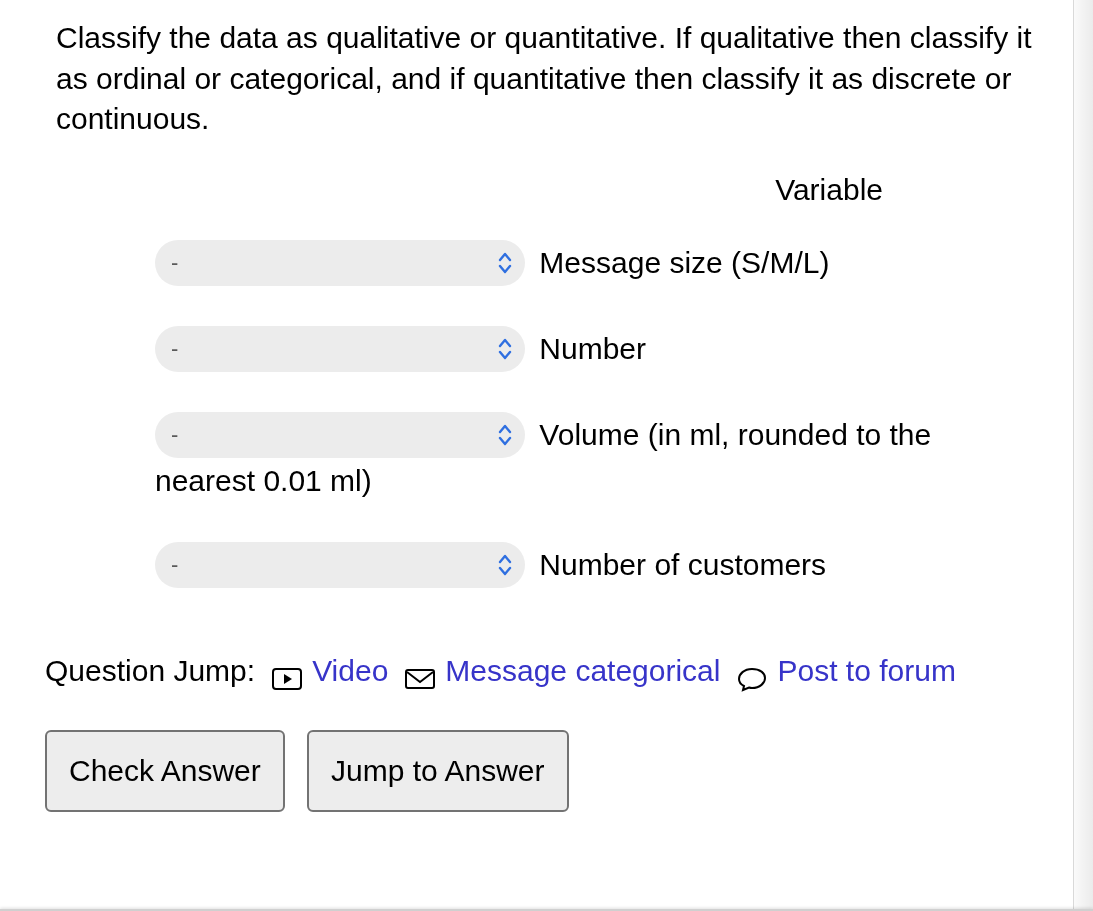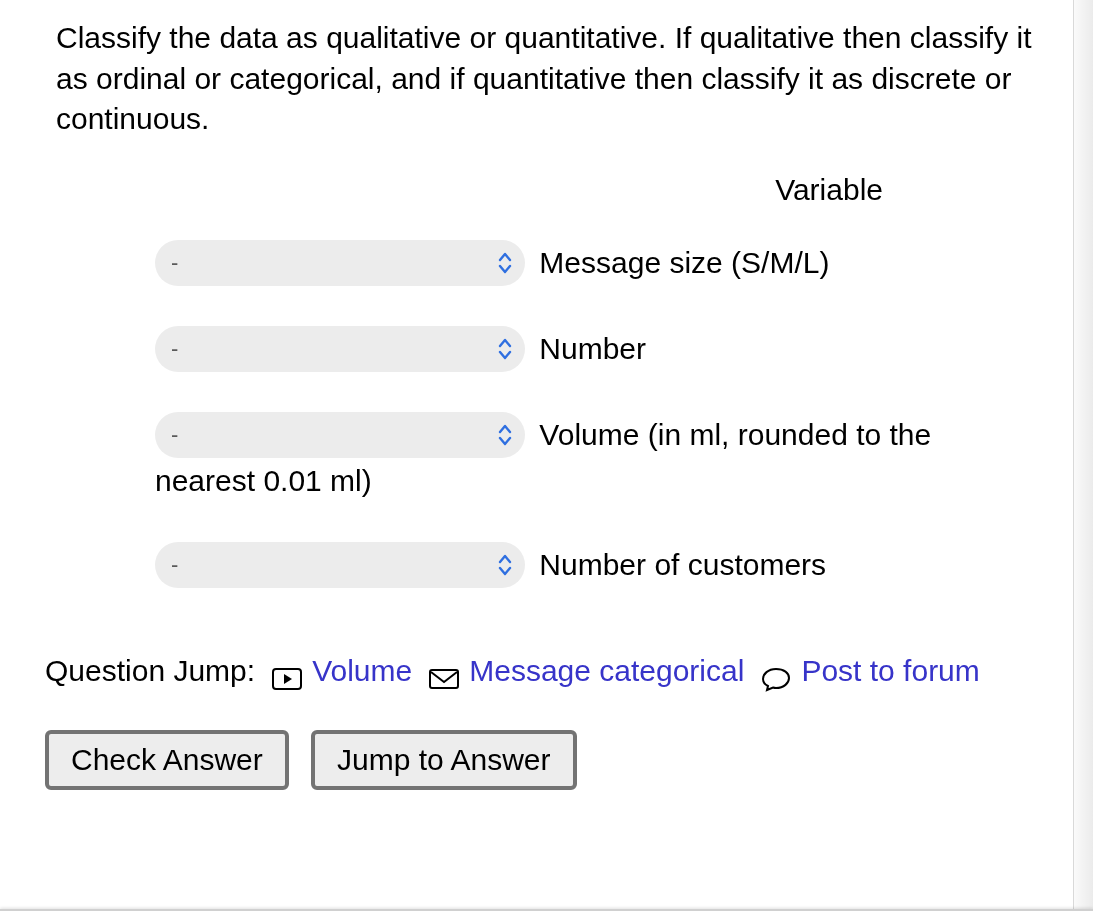--- a/index.html
+++ b/index.html
@@ -82,25 +82,25 @@
     margin-right: 2px;
     position: relative;
     top: -1px;
   }
   .btn-row {
     margin-top: 35px;
   }
   .btn {
     display: inline-block;
     background: #ededed;
-    border: 4px solid #737373;
+    border: 2px solid #737373;
     border-radius: 6px;
     font-size: 30px;
     font-family: inherit;
-    padding: 9px 22px;
+    padding: 22px 22px;
     margin-right: 14px;
     color: #000;
   }
   .scrollbar-right {
     position: absolute;
     top: 0;
     right: 0;
     width: 20px;
     height: 100%;
     background: linear-gradient(to right, rgba(0,0,0,0.02), rgba(0,0,0,0.08));
@@ -172,21 +172,21 @@
   </div>
 
   <div class="help-line">
     <span>Question Jump:</span>&nbsp;
     <span class="icon-box">
       <svg viewBox="0 0 30 26">
           <rect x="1" y="3" width="28" height="20" rx="3" ry="3" fill="none" stroke="#000" stroke-width="2"></rect>
           <path d="M12 8 L20 13 L12 18 Z" fill="#000"></path>
         </svg>
     </span>
-    <a href="#">Volume</a>&nbsp;
+    <a href="#">Video</a>&nbsp;
     <span class="icon-box">
       <svg viewBox="0 0 30 26">
           <rect x="1" y="4" width="28" height="18" rx="2" ry="2" fill="none" stroke="#000" stroke-width="2"></rect>
           <path d="M2 6 L15 16 L28 6" fill="none" stroke="#000" stroke-width="2"></path>
         </svg>
     </span>
     <a href="#">Message categorical</a>&nbsp;
     <span class="icon-box">
       <svg viewBox="0 0 30 26">
           <path d="M15 3 C7 3 2 8 2 13 C2 16 4 18.5 7 20 L6 24 L12 21.5 C13 21.8 14 22 15 22 C23 22 28 17 28 12 C28 7 23 3 15 3 Z" fill="none" stroke="#000" stroke-width="2"></path>

